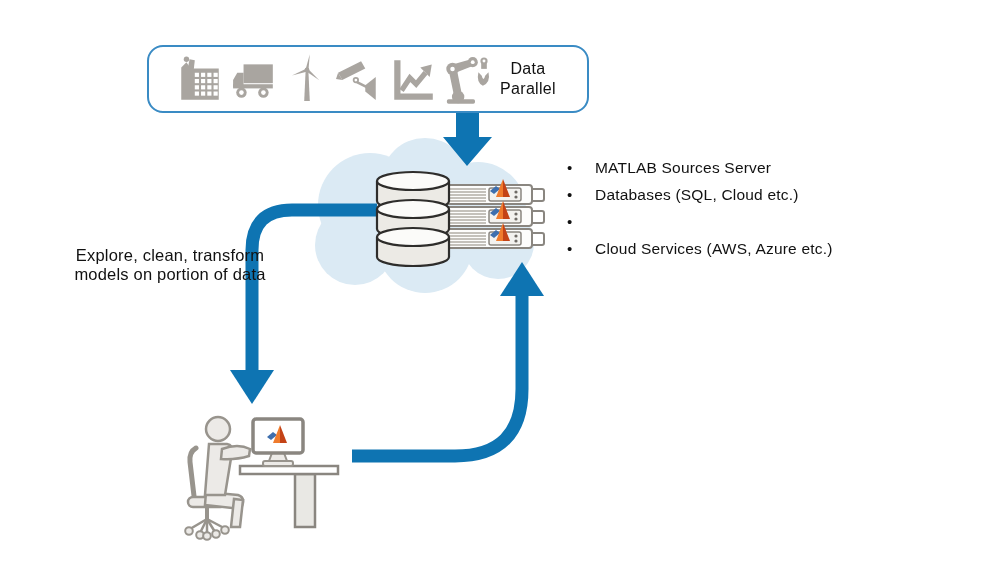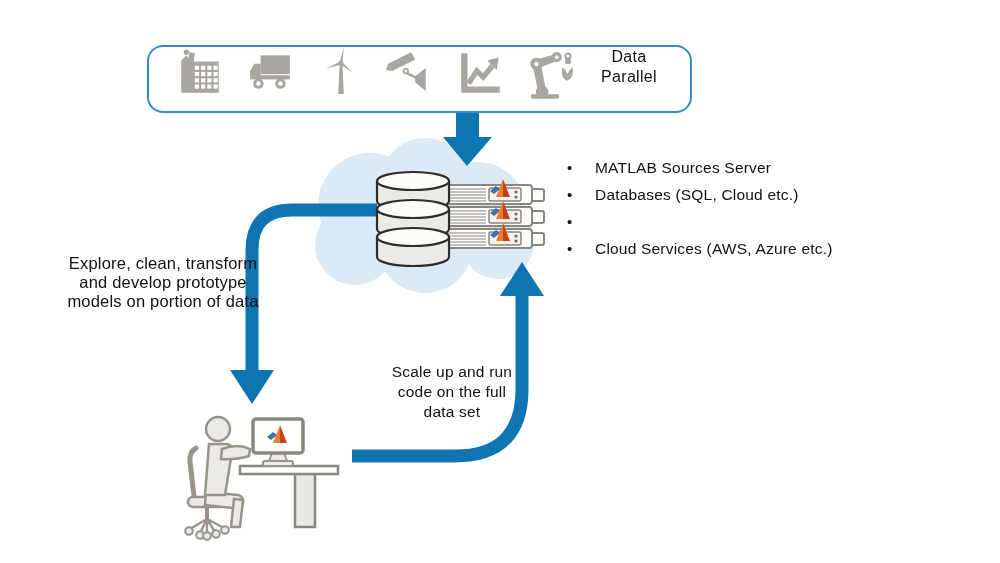--- a/index.html
+++ b/index.html
@@ -4,32 +4,32 @@
 <title>Diagram</title>
 <style>
   html,body{margin:0;padding:0;}
   body{
     width:1000px;height:563px;position:relative;background:#ffffff;
     font-family:"Liberation Sans", sans-serif;color:#1a1a1a;overflow:hidden;
   }
   #stage{position:absolute;inset:0;}
   svg.layer{position:absolute;left:0;top:0;}
   .src-box{
-    position:absolute;left:147px;top:45px;width:545px;height:68px;
+    position:absolute;left:147px;top:45px;width:442px;height:68px;
     border:2.5px solid #3a8bc4;border-radius:16px;box-sizing:border-box;
-    display:flex;align-items:flex-start;justify-content:space-between;
+    display:flex;align-items:center;justify-content:space-between;
     padding:0 26px;background:#ffffff;
   }
   .src-box .icon{flex:0 0 auto;display:block;}
   .src-label{
     text-align:center;font-size:16px;line-height:20px;color:#111;
     letter-spacing:0.3px;min-width:70px;
   }
   .note{position:absolute;text-align:center;font-size:16.5px;line-height:19px;color:#111;letter-spacing:0.2px;}
-  .note-explore{left:18px;top:246px;width:290px;margin-top:8px;}
+  .note-explore{left:25px;top:246px;width:290px;}
   .note-scale{left:362px;top:362px;width:180px;font-size:15.5px;line-height:20px;}
   .cap-list{position:absolute;left:567px;top:159px;width:420px;}
   .cap-item{display:flex;align-items:baseline;height:27px;font-size:15.5px;letter-spacing:0.2px;color:#111;}
   .cap-item .bullet{width:28px;flex:0 0 28px;font-size:15px;}
 </style>
 </head>
 <body>
 
 <div id="stage">
 
@@ -258,23 +258,17 @@
       <span class="bullet">•</span>
     </div>
     <div class="cap-item">
       <span class="bullet">•</span>
       <span>Cloud Services (AWS, Azure etc.)</span>
     </div>
   </div>
 
   <div class="note note-explore">
     <div>Explore, clean, transform</div>
-    <div>and develop prototype</div>
     <div>models on portion of data</div>
   </div>
 
-  <div class="note note-scale">
-    <div>Scale up and run</div>
-    <div>code on the full</div>
-    <div>data set</div>
-  </div>
 
 </div>
 
 </body></html>

